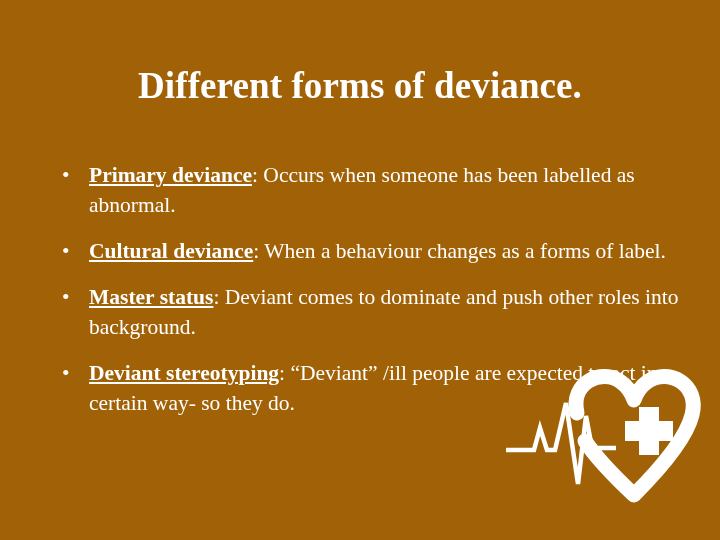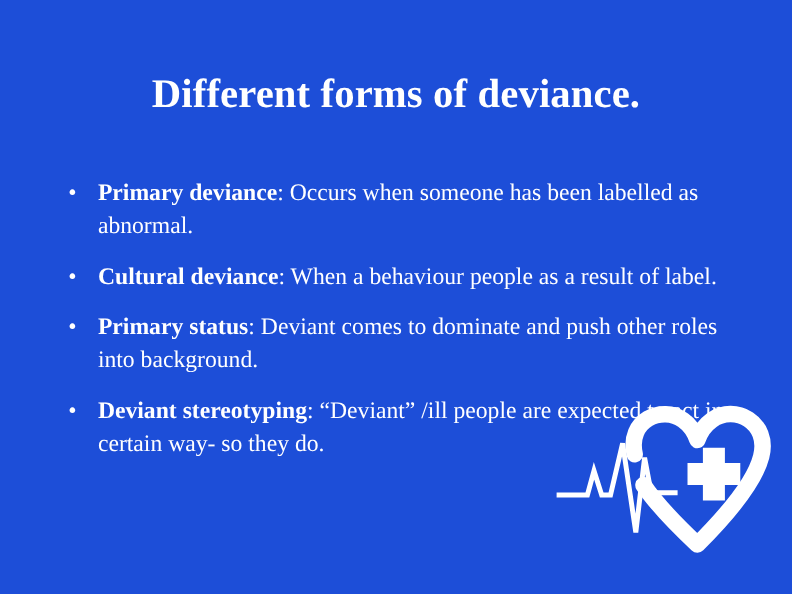--- a/index.html
+++ b/index.html
@@ -59,20 +59,21 @@
     left: 6px;
     top: 0;
     width: 14px;
     color: #ffffff;
     font-size: 21.5px;
     line-height: 30px;
     text-align: left;
   }
   .bullet-term {
     font-weight: bold;
+    text-decoration: underline;
   }
   .bullet-rest {
     font-weight: normal;
   }
   .bullet-text {
     display: block;
   }
 
   
   #medical-graphic {
@@ -83,39 +84,39 @@
     height: 148px;
     pointer-events: none;
   }
   #medical-graphic svg {
     display: block;
   }
 </style>
 </head>
 <body style="background: rgb(10, 0, 250);">
 
-<div id="slide" style="background: #1d4ed8;">
+<div id="slide" style="background: #a16207;">
 
   <div id="slide-title">Different forms of deviance.</div>
 
   <ul id="body-list">
 
     <li class="bullet-item">
       <span class="bullet-marker">•</span>
       <span class="bullet-text"><span class="bullet-term">Primary deviance</span><span class="bullet-rest">: Occurs when someone has been labelled as abnormal.</span></span>
     </li>
 
     <li class="bullet-item">
       <span class="bullet-marker">•</span>
-      <span class="bullet-text"><span class="bullet-term">Cultural deviance</span><span class="bullet-rest">: When a behaviour people as a result of label.</span></span>
+      <span class="bullet-text"><span class="bullet-term">Cultural deviance</span><span class="bullet-rest">: When a behaviour changes as a forms of label.</span></span>
     </li>
 
     <li class="bullet-item">
       <span class="bullet-marker">•</span>
-      <span class="bullet-text"><span class="bullet-term">Primary status</span><span class="bullet-rest">: Deviant comes to dominate and push other roles into background.</span></span>
+      <span class="bullet-text"><span class="bullet-term">Master status</span><span class="bullet-rest">: Deviant comes to dominate and push other roles into background.</span></span>
     </li>
 
     <li class="bullet-item">
       <span class="bullet-marker">•</span>
       <span class="bullet-text"><span class="bullet-term">Deviant stereotyping</span><span class="bullet-rest">: “Deviant” /ill people are expected to act in a certain way- so they do.</span></span>
     </li>
 
   </ul>
 
   <div id="medical-graphic">

